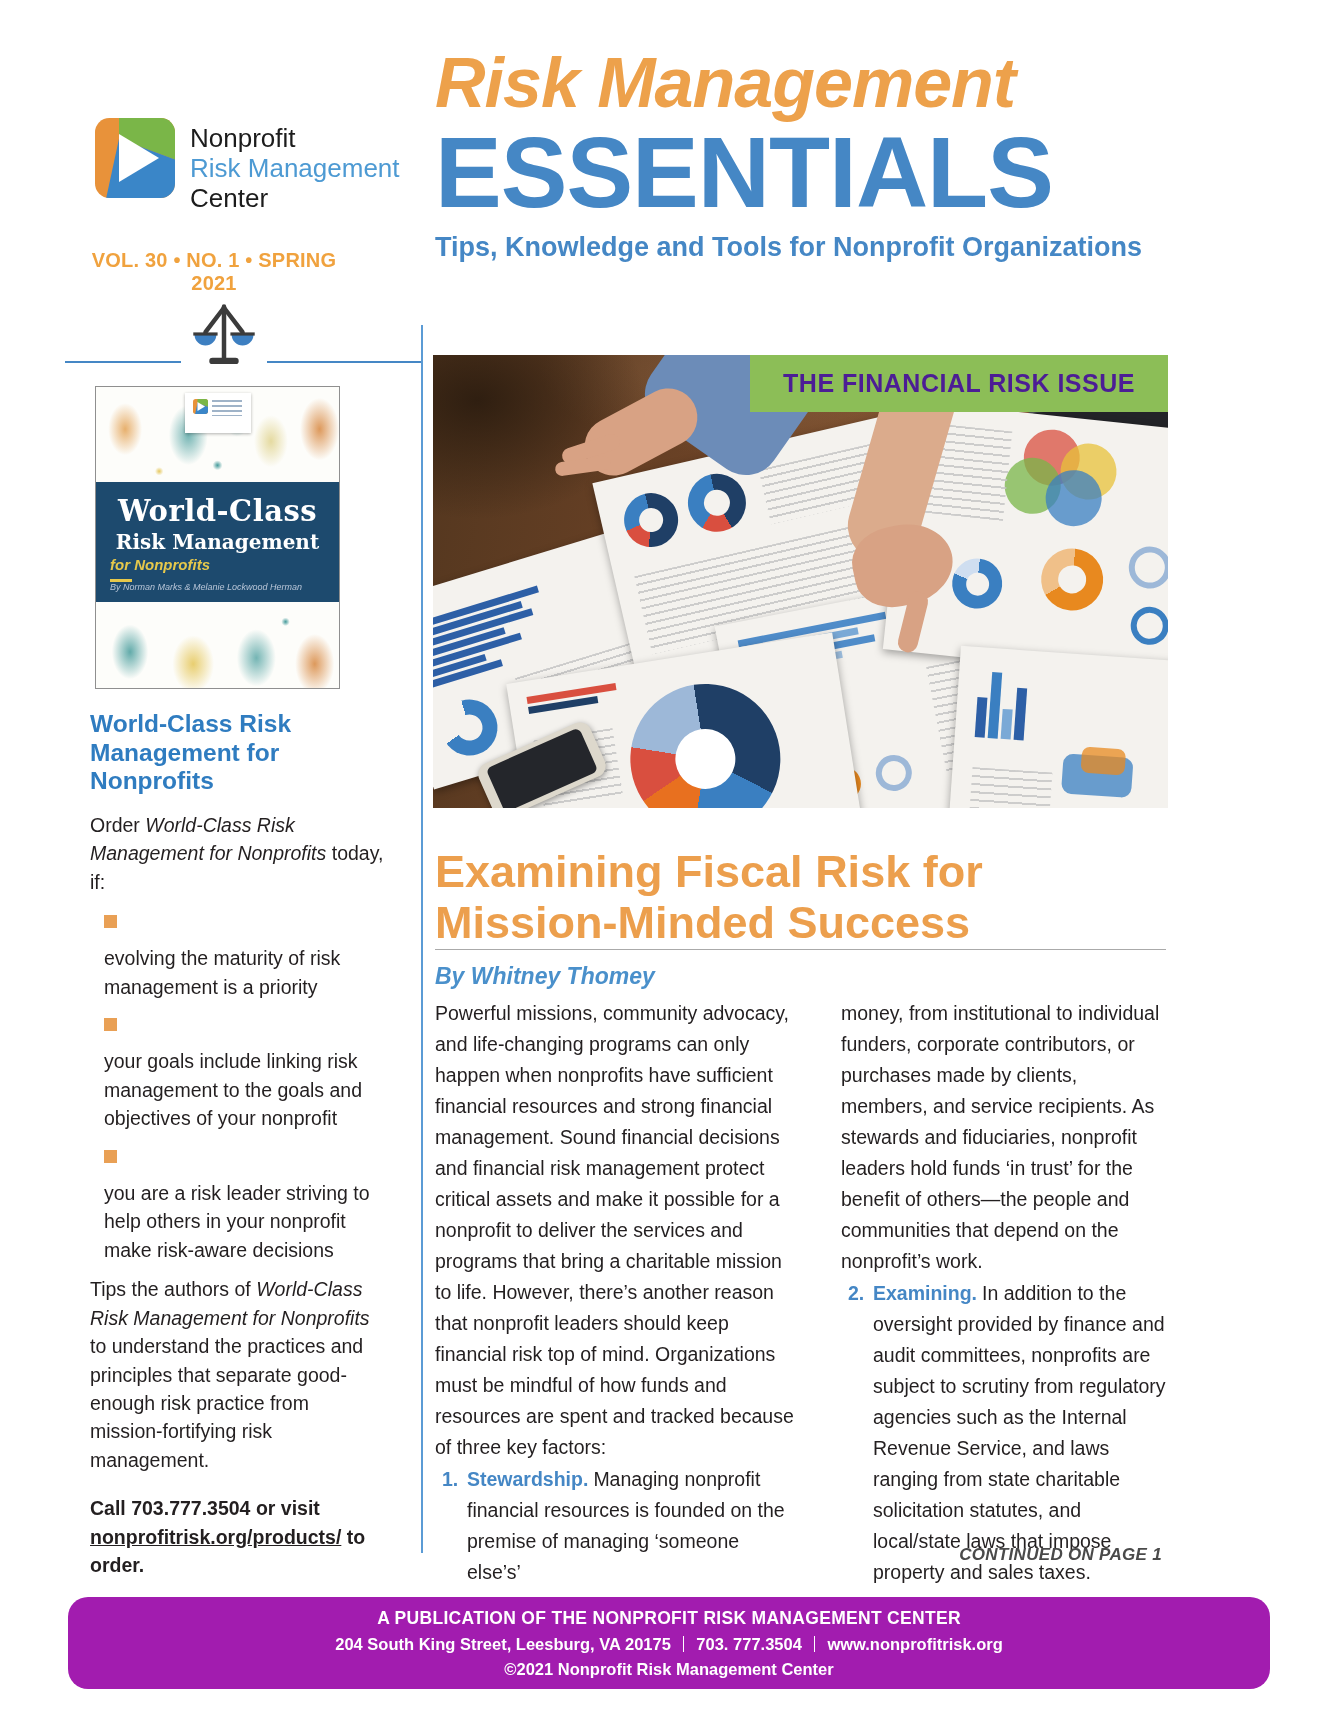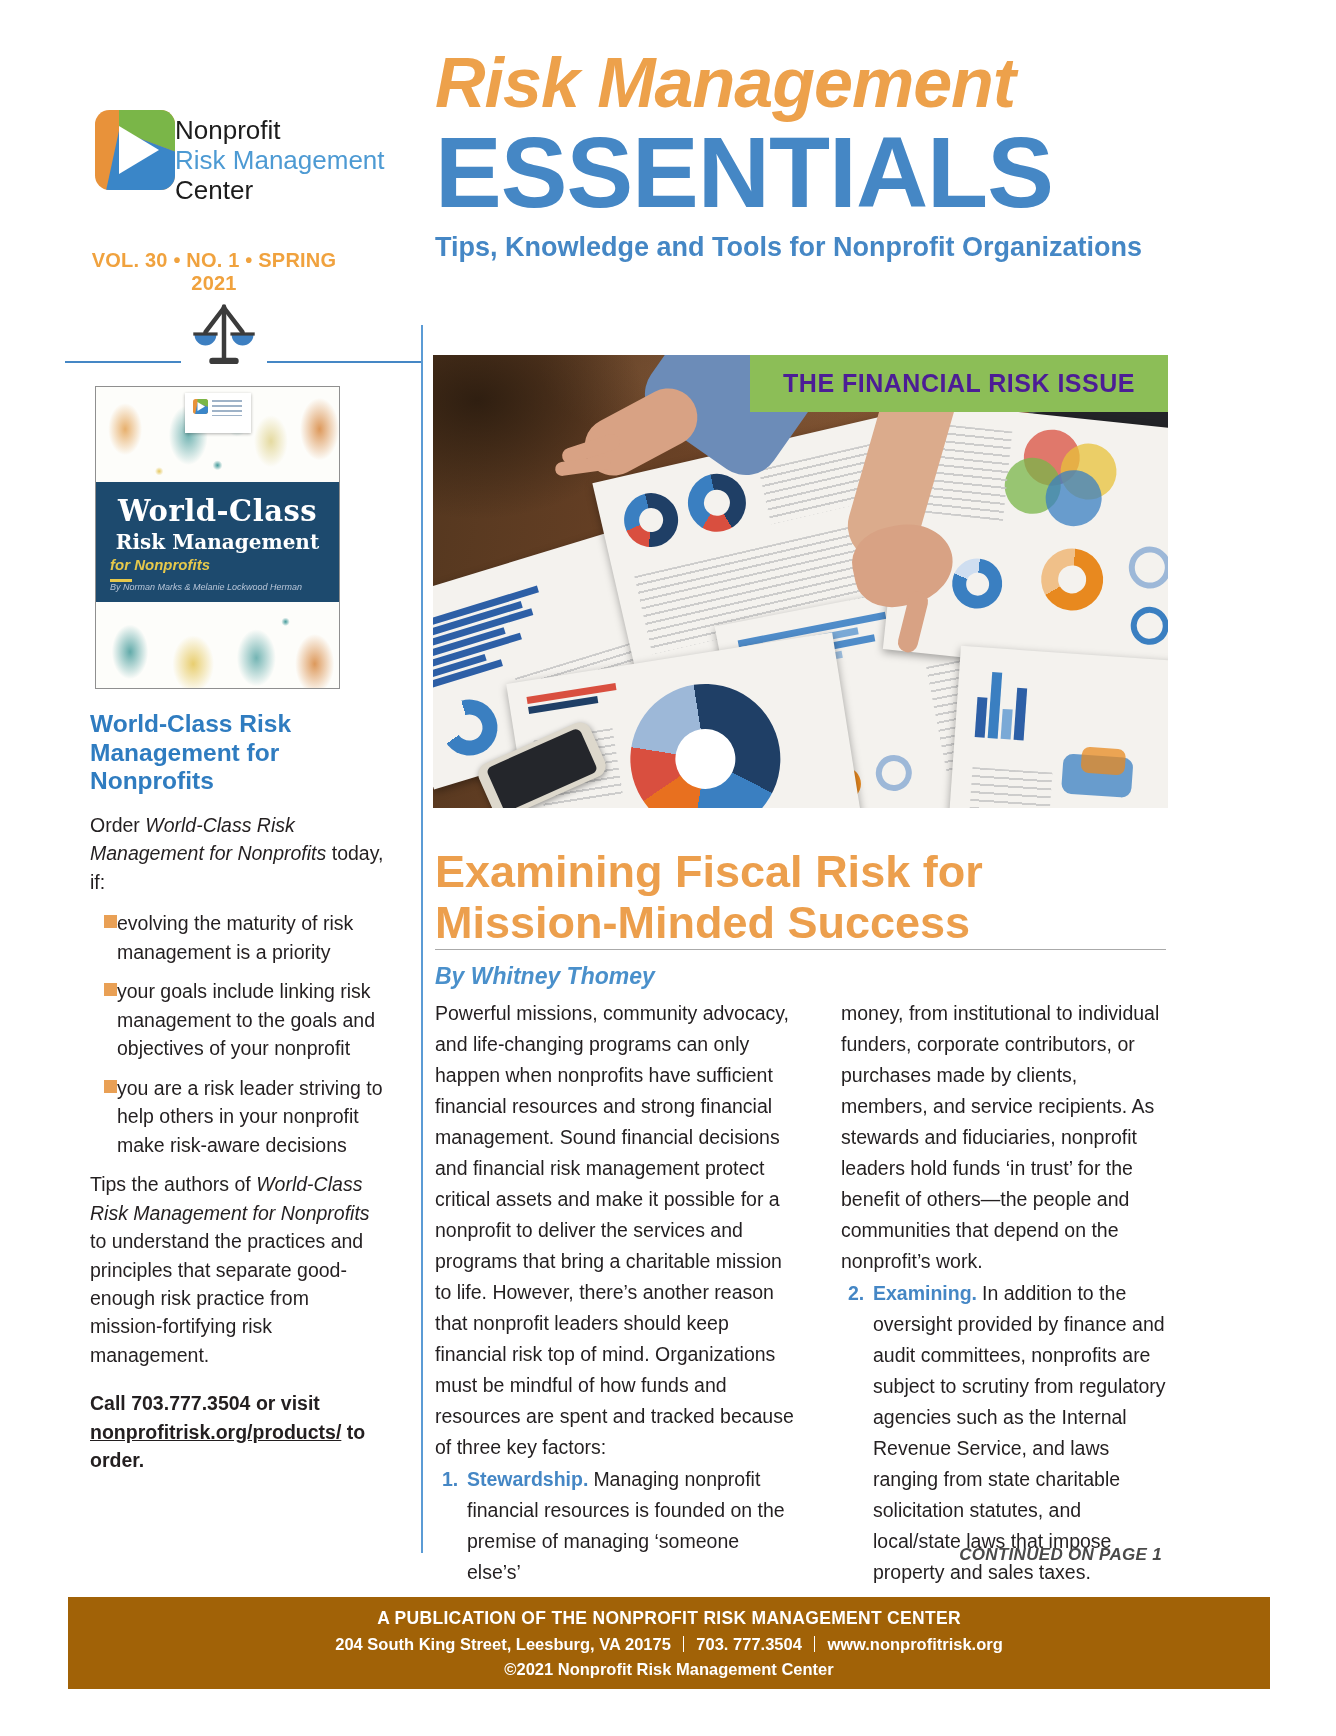--- a/index.html
+++ b/index.html
@@ -4,21 +4,21 @@
 <style>
   * { margin:0; padding:0; box-sizing:border-box; }
   html,body { background:#e9e9e9; }
   .page {
     position:relative; width:1336px; height:1736px; margin:0 auto;
     background:#ffffff; overflow:hidden;
     font-family:"Liberation Sans", sans-serif; color:#231f20;
   }
 
   
-  .logo-block { position:absolute; left:95px; top:110px; display:flex; }
+  .logo-block { position:absolute; left:95px; top:118px; display:flex; gap:15px; }
   .logo-mark { width:80px; height:80px; }
   .logo-text { padding-top:5px; font-size:26px; line-height:30px; font-weight:400; }
   .logo-text .lt1, .logo-text .lt3 { color:#1c1c1c; }
   .logo-text .lt2 { color:#4d9ad3; }
   .issue-line { position:absolute; left:80px; top:249px; width:268px; text-align:center;
     font-size:20px; font-weight:bold; color:#F0A23E; letter-spacing:.2px; }
 
   .masthead-title { position:absolute; left:435px; top:48px; width:733px; }
   .mt1 { font-size:70px; font-weight:bold; font-style:italic; color:#EDA14B; line-height:1.0; letter-spacing:-1px; }
   .mt2 { font-size:100px; font-weight:bold; color:#4587C5; line-height:1.0; letter-spacing:-1px; margin-top:4px; }
@@ -58,21 +58,21 @@
   .bt2 { font-family:"DejaVu Serif", serif; font-weight:bold; font-size:20px; color:#fff; text-align:center; margin-top:2px; }
   .bt3 { font-size:15px; font-weight:bold; font-style:italic; color:#e6c84b; text-align:left; padding-right:4px; margin-top:2px; }
   .bdash { width:22px; height:3px; background:#e6c84b; margin-top:6px; }
   .bby  { font-size:9px; font-style:italic; color:#b9c6d8; }
 
   .sidebar-content { position:absolute; left:90px; top:710px; width:294px; font-size:19.5px; line-height:1.46; }
   .sidebar-content h2 { font-size:24.5px; line-height:1.17; font-weight:bold; color:#2F7CC0; margin-bottom:15px; }
   .sidebar-content p { margin-bottom:13px; }
   .sidebar-content em { font-style:italic; }
   .side-list { list-style:none; margin:4px 0 10px 0; }
-  .side-list li { display:flex; gap:0; margin-bottom:11px; padding-left:14px; }
+  .side-list li { display:flex; gap:16px; margin-bottom:11px; padding-left:14px;flex-direction:column; }
   .bullet-sq { flex:none; width:13px; height:13px; background:#E9A055; margin-top:6px; }
   .cta { font-weight:bold; margin-top:20px; }
   .cta a { color:#231f20; text-decoration:underline; }
 
   .vrule { position:absolute; left:421px; top:325px; width:2px; height:1228px; background:#5B9BD5; }
 
   
   .main { position:absolute; left:433px; top:355px; width:735px; }
 
   .photo { position:relative; width:735px; height:453px; overflow:hidden;
@@ -111,22 +111,22 @@
   .columns { position:absolute; left:2px; top:643px; width:733px; display:flex; gap:46px;
     font-size:19.5px; line-height:31px; }
   .col1 { width:360px; } .col2 { width:327px; }
   .num-item { display:flex; margin-top:1px; }
   .num-item .num { flex:none; width:32px; padding-left:7px; font-weight:bold; color:#4587C5; }
   .num-item .lead { font-weight:bold; color:#4587C5; margin-right:5px; }
   .continued { position:absolute; right:6px; top:1190px; font-size:17px; font-weight:bold;
     font-style:italic; color:#4a4a4a; letter-spacing:.3px; }
 
   
-  .footer { position:absolute; left:68px; top:1597px; width:1202px; height:92px; background:#a16207;
-    color:#fff; display:flex; flex-direction:column; align-items:center; justify-content:center; gap:6px; }
+  .footer { position:absolute; left:68px; top:1597px; width:1202px; height:92px; background:#a21caf;
+    color:#fff; display:flex; flex-direction:column; align-items:center; justify-content:center; gap:6px;border-radius:20px; }
   .footer .f1 { font-size:17.5px; font-weight:bold; letter-spacing:.3px; }
   .footer .f2 { font-size:16.5px; font-weight:bold; display:flex; align-items:center; }
   .footer .sep { display:inline-block; width:1.5px; height:16px; background:#fff; margin:0 12px; }
   .footer .f3 { font-size:16.5px; font-weight:bold; }
 </style>
 </head>
 <body>
 
 <div class="page">
 

